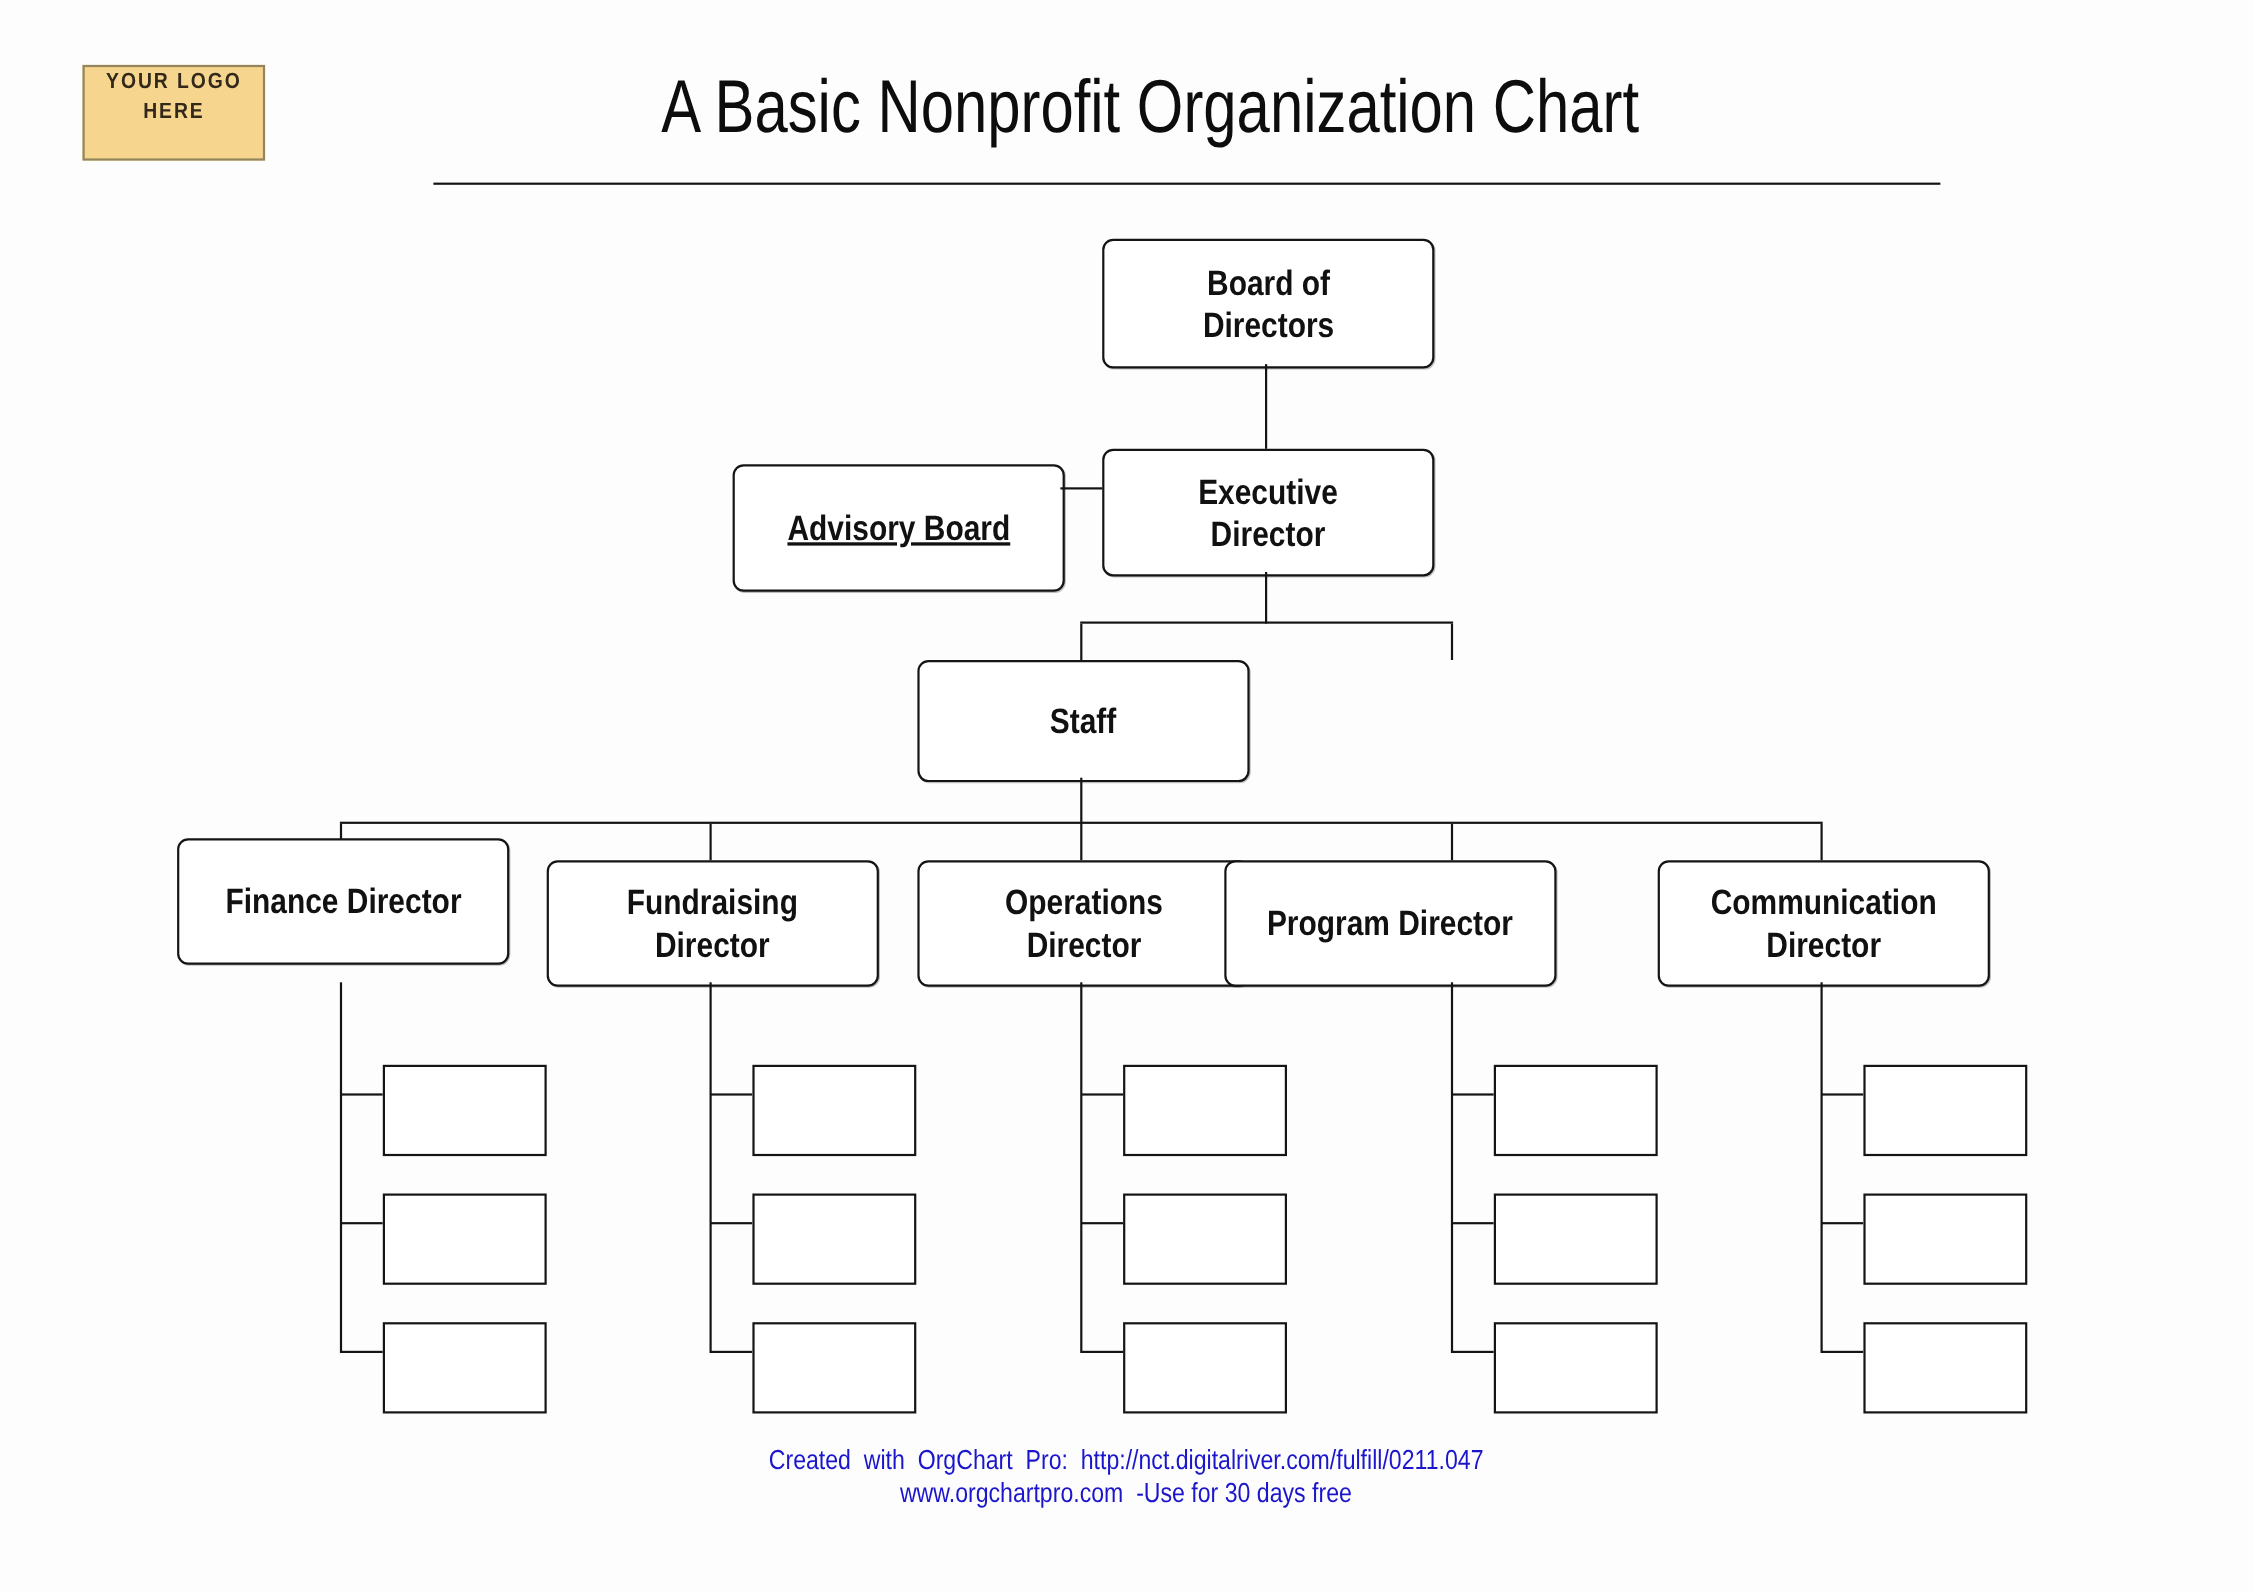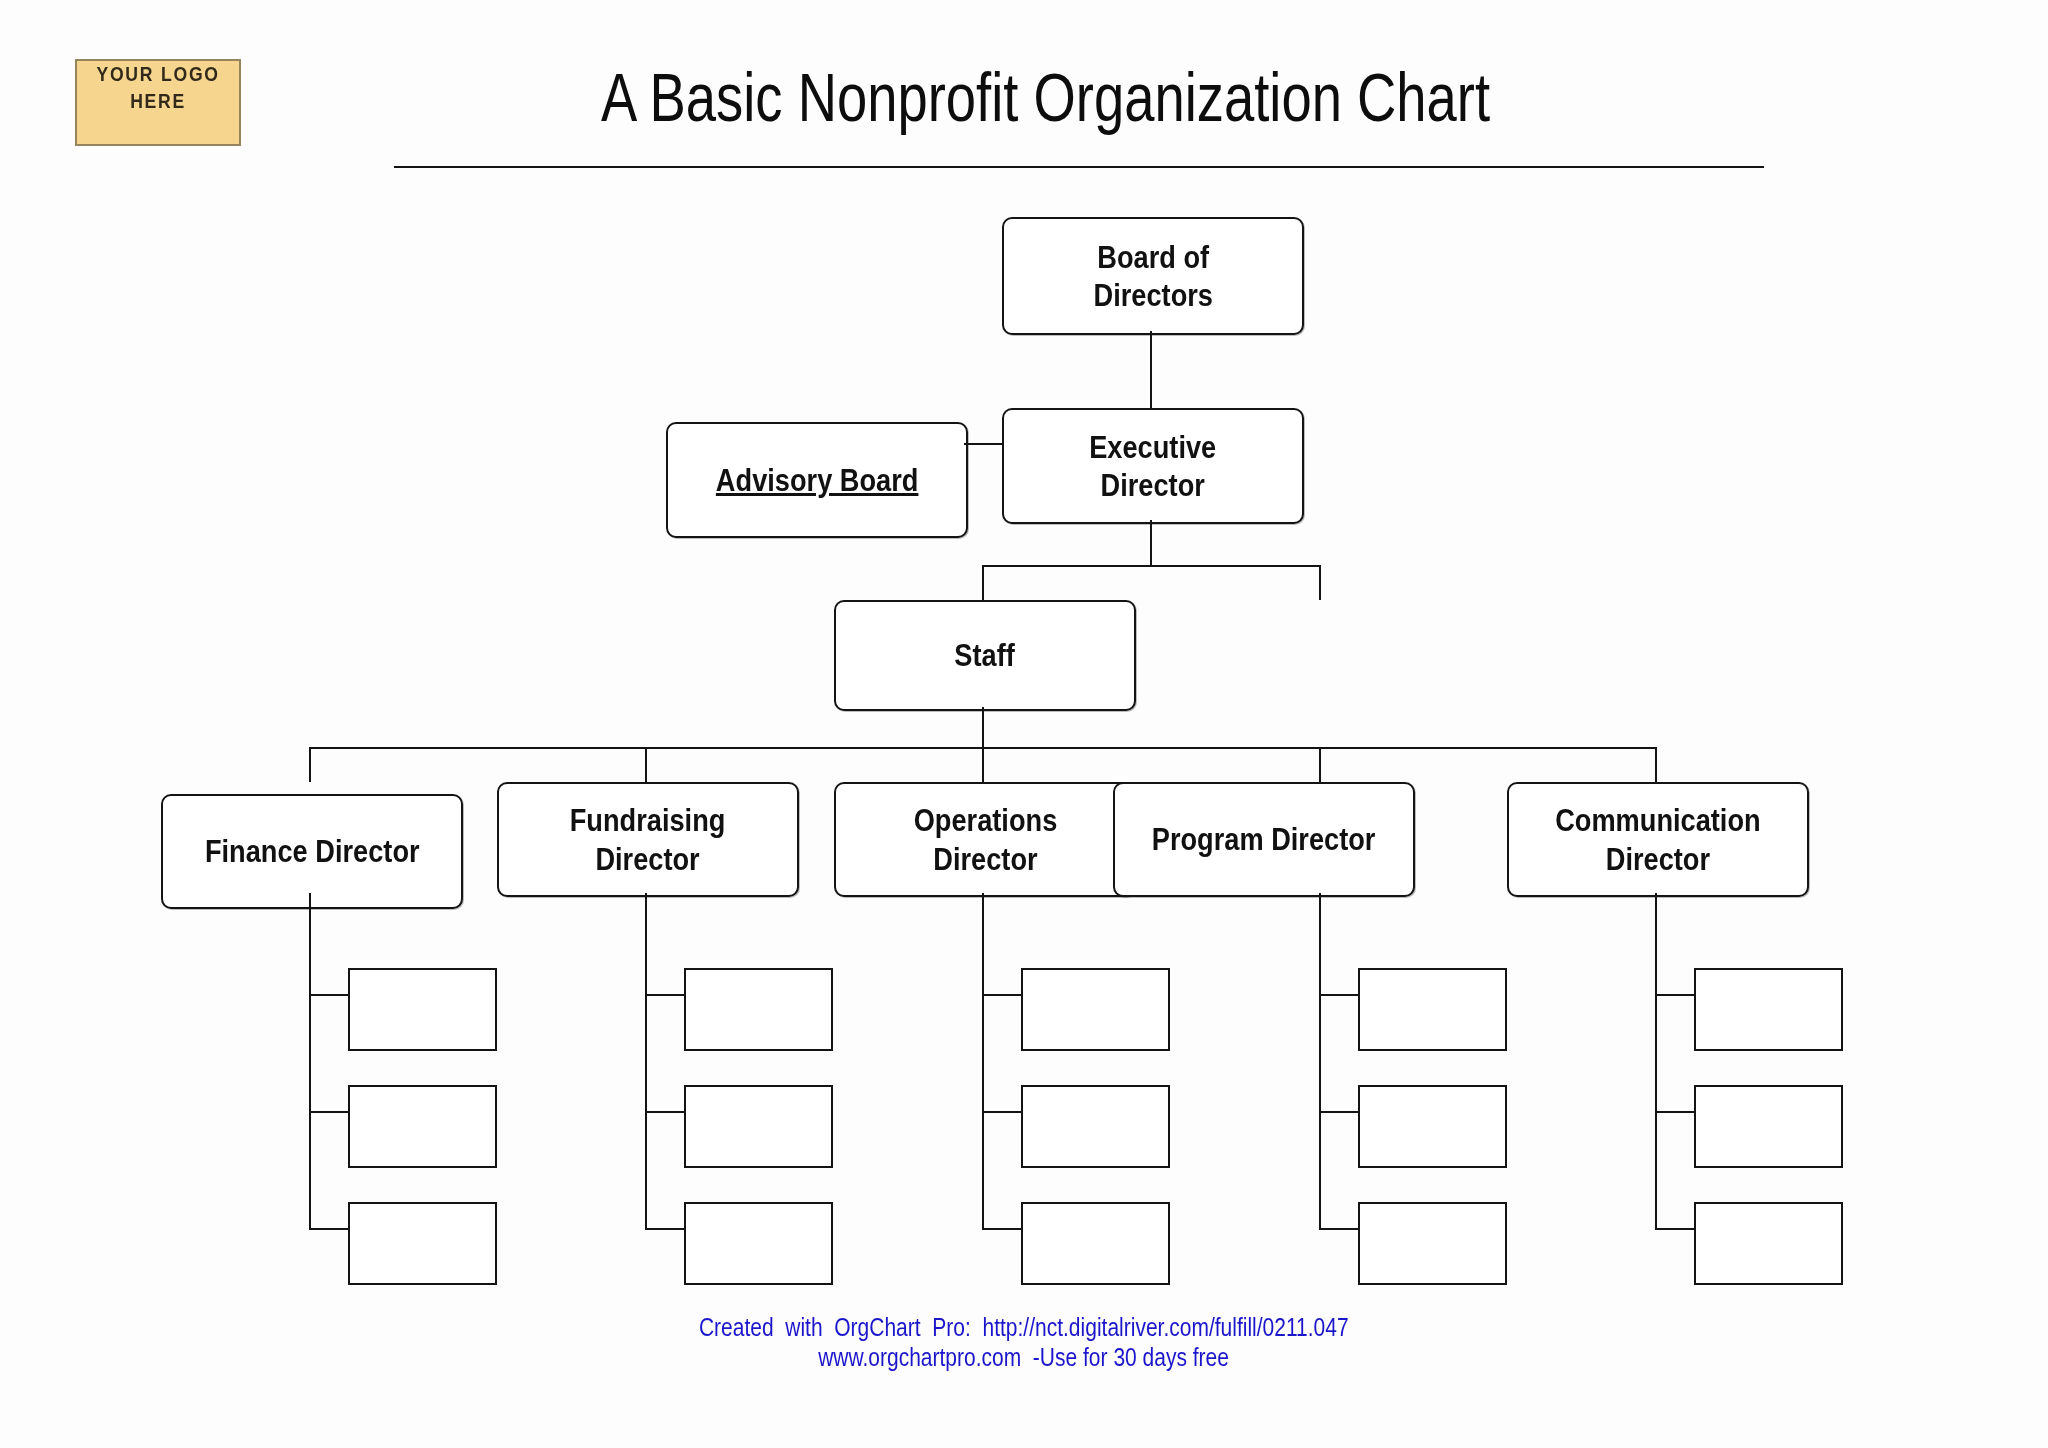--- a/index.html
+++ b/index.html
@@ -37,21 +37,21 @@
   .node .lbl {
     font-size:32px; font-weight:bold; line-height:1.2; text-align:center;
     white-space:pre-line; display:inline-block;
     transform:scaleX(0.85); transform-origin:50% 50%;
   }
   .n-board        { left:1002px; top:217px; width:298px; height:114px; }
   .n-advisory     { left:666px;  top:422px; width:298px; height:112px;text-decoration:underline; }
   .n-executive    { left:1002px; top:408px; width:298px; height:112px; }
   .n-staff        { left:834px;  top:600px; width:298px; height:107px;align-items:center; }
   .n-volunteers   { left:1171px; top:600px; width:298px; height:107px; }
-  .n-finance      { left:161px;  top:794px; width:298px; height:111px; }
+  .n-finance      { left:161px;  top:762px; width:298px; height:111px; }
   .n-fundraising  { left:497px;  top:782px; width:298px; height:111px; }
   .n-operations   { left:834px;  top:782px; width:298px; height:111px;align-items:center; }
   .n-program      { left:1113px; top:782px; width:298px; height:111px; }
   .n-communication{ left:1507px; top:782px; width:298px; height:111px; }
   
   .vl, .hl { position:absolute; background:#141414; }
   .vl { width:2px; } .hl { height:2px; }
   
   .sub { position:absolute; width:145px; height:79px; background:#fff; border:2px solid #141414; }
   

